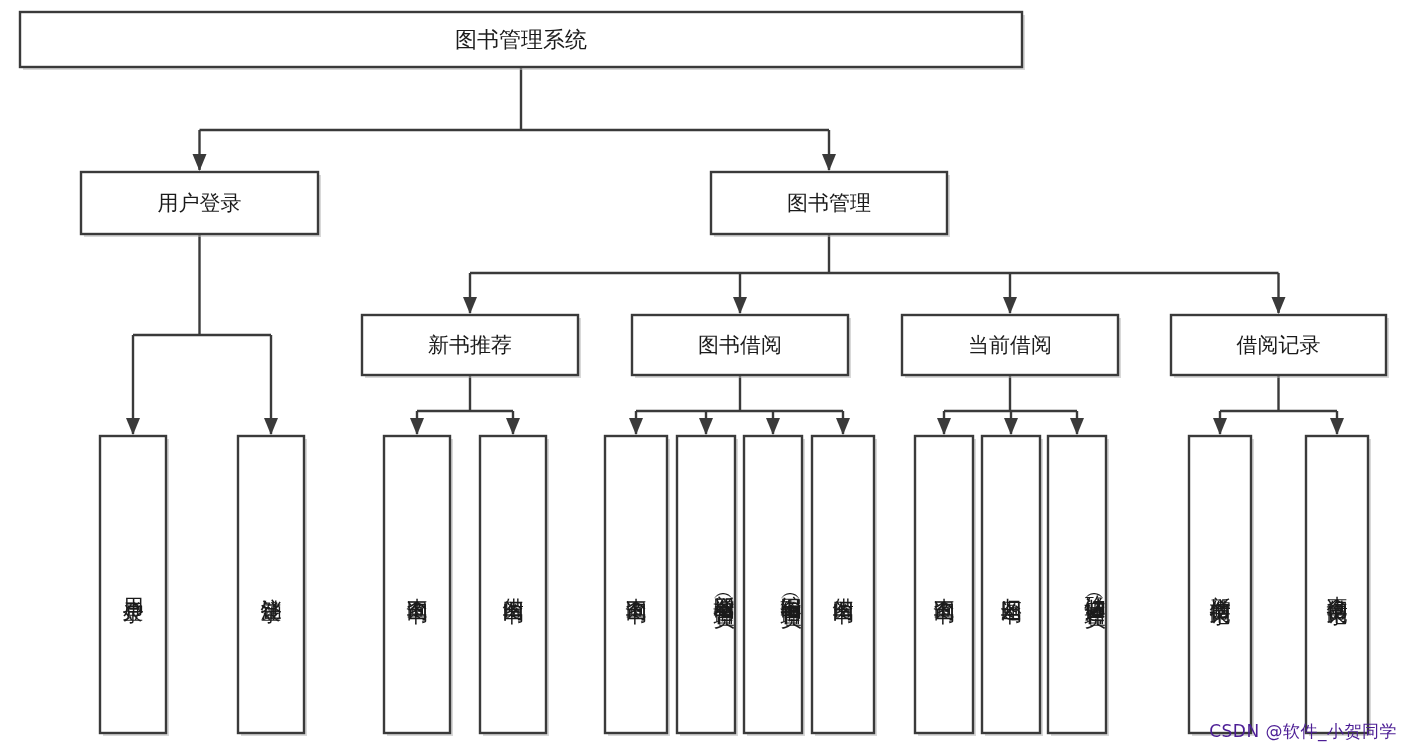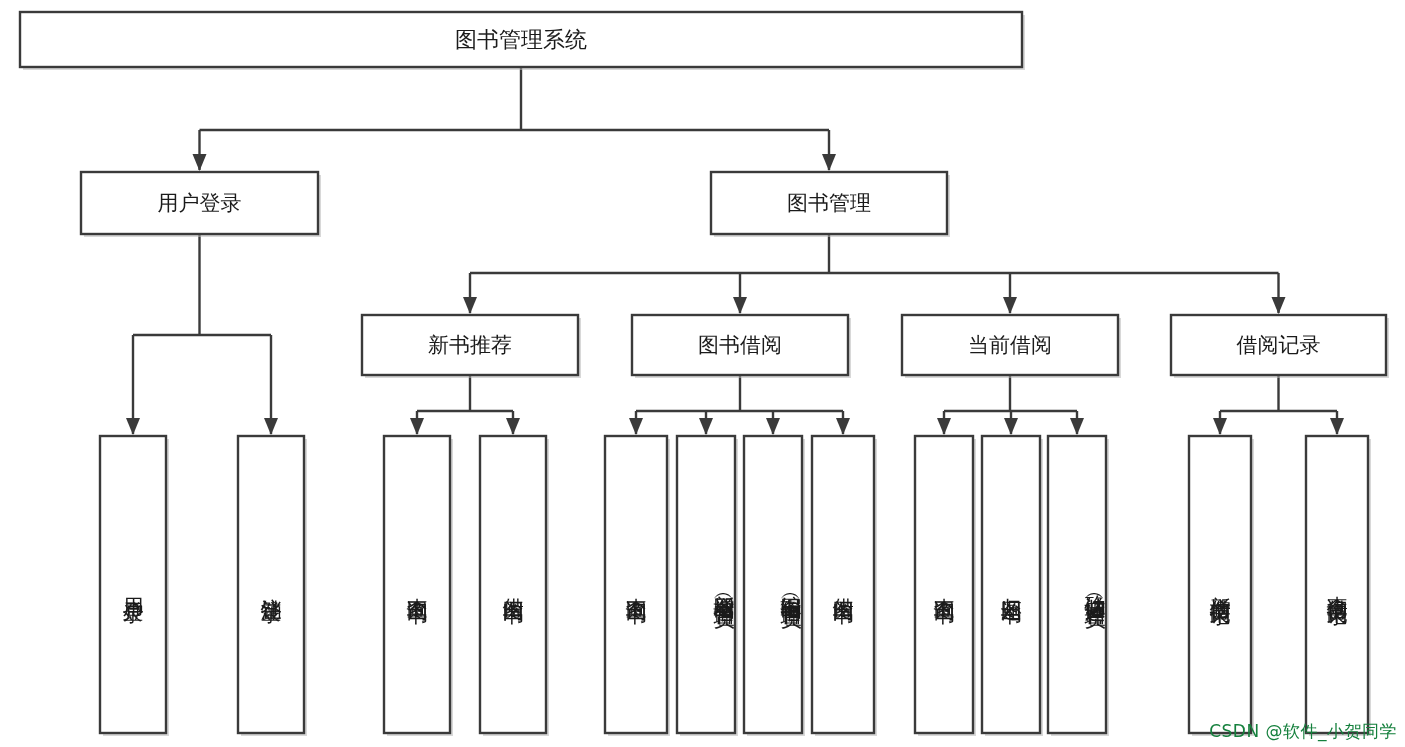--- a/index.html
+++ b/index.html
@@ -77,21 +77,21 @@
   .vlabel.overflow {
     align-items: flex-start;
     padding-top: 2px;
   }
   .watermark {
     position: absolute;
     right: 8px;
     bottom: 4px;
     font-family: "DejaVu Sans", "Liberation Sans", sans-serif;
     font-size: 17px;
-    color: #15803d;
+    color: #4c1d95;
     letter-spacing: 0.5px;
     white-space: nowrap;
   }
 </style>
 </head>
 <body>
 
 <div id="diagram-root">
 
   <svg class="diagram-canvas" id="diagram-svg" viewBox="0 0 1405 747" xmlns="http://www.w3.org/2000/svg">

